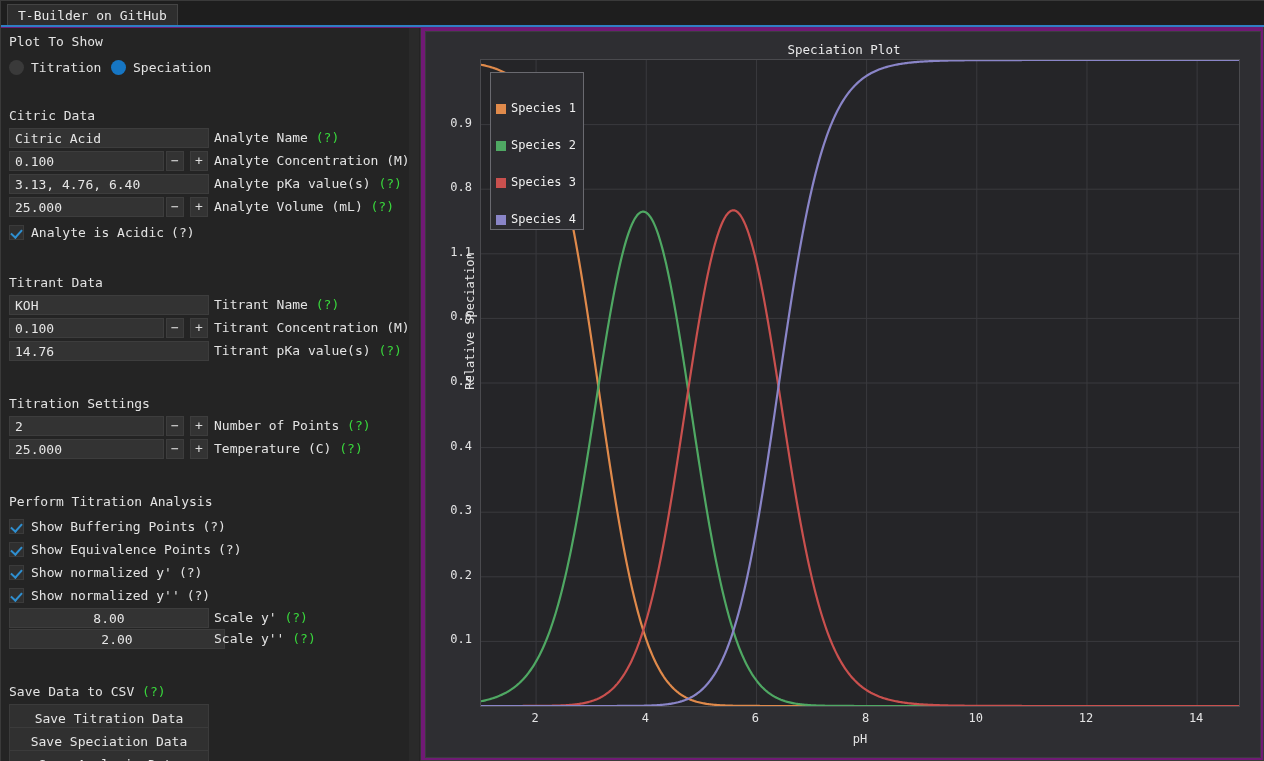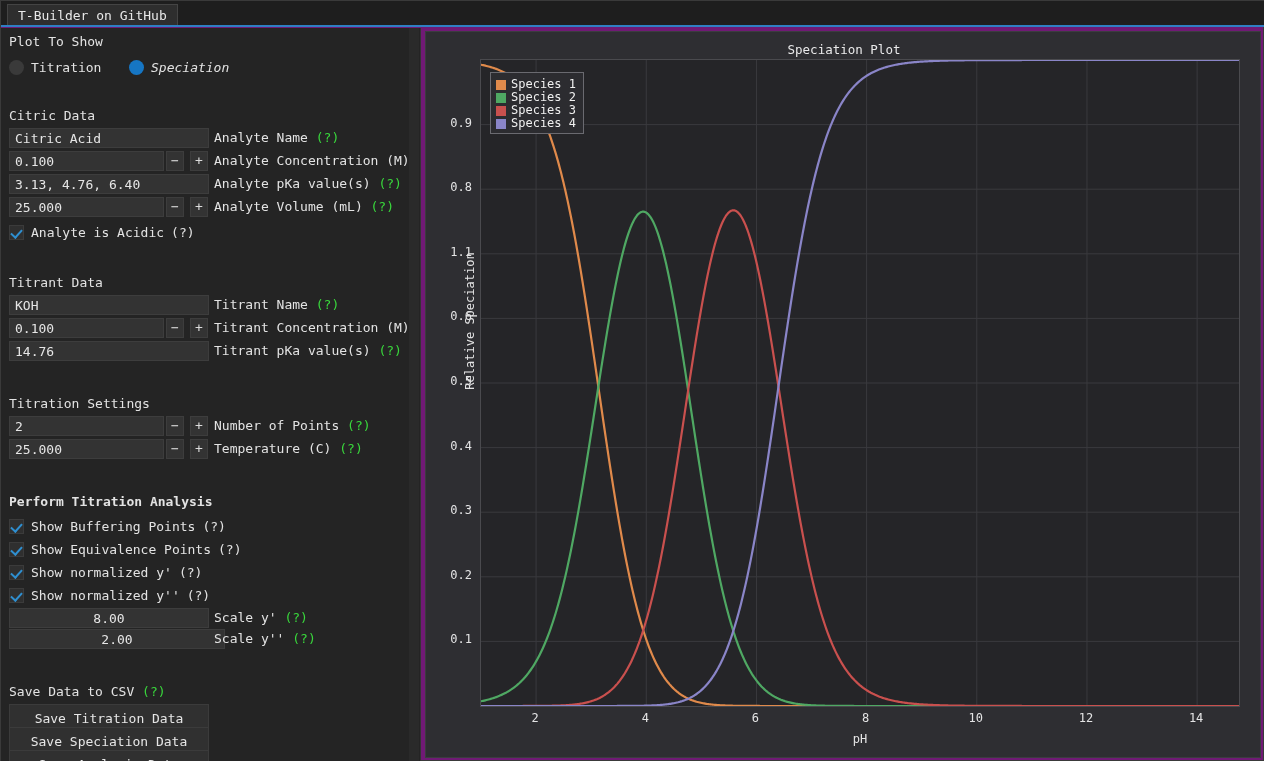--- a/index.html
+++ b/index.html
@@ -207,21 +207,21 @@
     color: #e4e4e5; font-size: 12px;
   }
   #legend {
     position: absolute;
     left: 64px; top: 40px;
     background: #2c2c30;
     border: 1px solid #6a6a70;
     padding: 4px 7px 4px 5px;
     z-index: 5;
   }
-  .leg-item { height: 13px; line-height: 13px; white-space: nowrap; }
+  .leg-item { height: 13px; line-height: 13px; white-space: nowrap; margin-top: 24px; }
   .leg-sw {
     display: inline-block;
     width: 10px; height: 10px;
     vertical-align: middle;
   }
   .leg-tx {
     display: inline-block;
     color: #f0f0f0; font-size: 12px;
     vertical-align: middle;
     margin-left: 5px;
@@ -239,21 +239,21 @@
   </div>
 
   <div id="sidebar">
     <div id="sidebar-inner">
 
       <div class="sec-label" style="left:8px; top:6px;">Plot To Show</div>
 
       <div class="radio-wrap" style="left:8px; top:29px;">
         <span class="radio"></span><span class="radio-txt">Titration</span>
       </div>
-      <div class="radio-wrap" style="left:128px; top:29px;font-style:italic;">
+      <div class="radio-wrap" style="left:110px; top:29px;">
         <span class="radio on"></span><span class="radio-txt">Speciation</span>
       </div>
 
       <div class="sec-label" style="left:8px; top:80px;">Citric Data</div>
 
       <input class="field" style="left: 8px; top: 100px; width: 200px;" value="Citric Acid">
       <div class="row-label" style="left:213px; top:102px;">
         <span>Analyte Name</span>
         <span class="qmark">(?)</span>
       </div>
@@ -317,21 +317,21 @@
       </div>
 
       <input class="field" style="left: 8px; top: 411px; width: 155px;" value="25.000">
       <button class="spin" style="left:165px; top:411px;">−</button>
       <button class="spin" style="left:189px; top:411px;">+</button>
       <div class="row-label" style="left:213px; top:413px;">
         <span>Temperature (C)</span>
         <span class="qmark">(?)</span>
       </div>
 
-      <div class="sec-label" style="left:8px; top:466px;font-weight:bold;">Perform Titration Analysis</div>
+      <div class="sec-label" style="left:8px; top:466px;">Perform Titration Analysis</div>
 
       <div class="cbrow" style="left:8px; top:488px;">
         <span class="cbox on"></span><span class="cb-txt">Show Buffering Points</span><span class="cb-txt qmark">(?)</span>
       </div>
       <div class="cbrow" style="left:8px; top:511px;">
         <span class="cbox on"></span><span class="cb-txt">Show Equivalence Points</span><span class="cb-txt qmark">(?)</span>
       </div>
       <div class="cbrow" style="left:8px; top:534px;">
         <span class="cbox on"></span><span class="cb-txt">Show normalized y'</span><span class="cb-txt qmark">(?)</span>
       </div>

